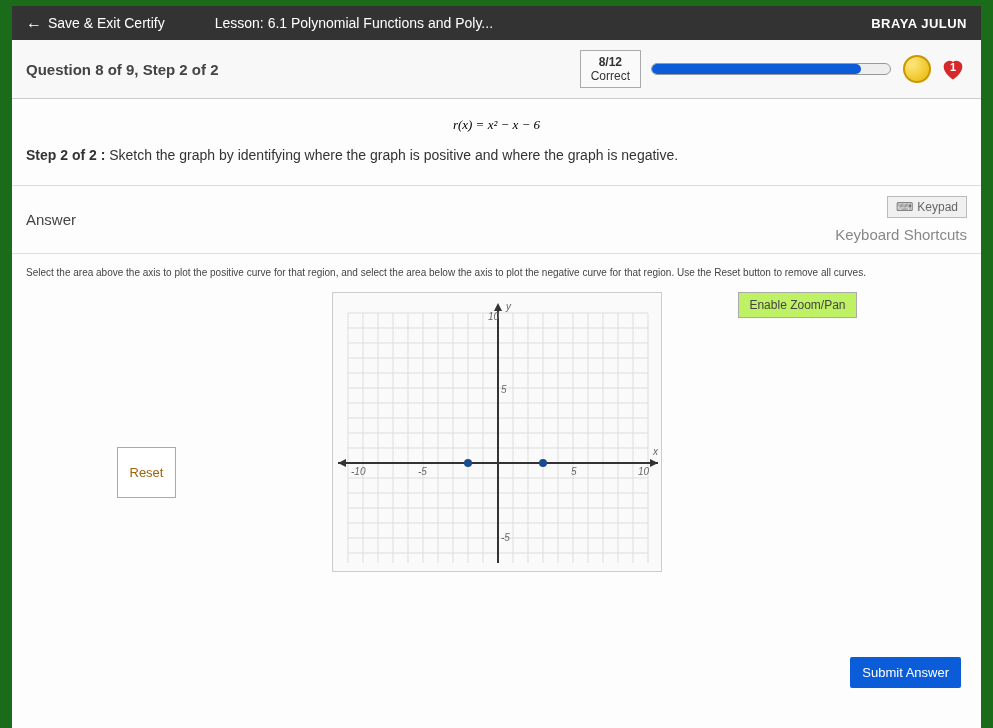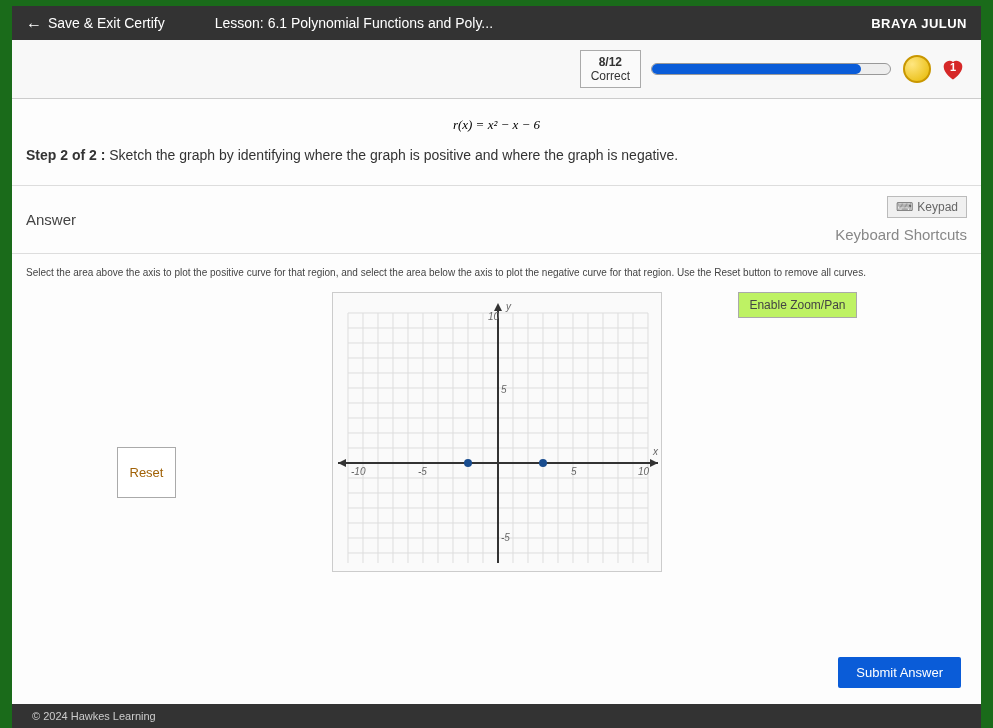--- a/index.html
+++ b/index.html
@@ -30,40 +30,41 @@
 .answer-row .label { font-size: 15px; color: #444; }
 .answer-row .right { margin-left: auto; display: flex; gap: 8px; align-items: flex-end; flex-direction: column; }
 .keypad-btn { border: 1px solid #bbb; background: #f0f0f0; padding: 3px 8px; font-size: 12px; color: #666; display: flex; align-items: center; gap: 4px; cursor: pointer; }
 .kbshort { font-size: 15px; color: #888; }
 .instruct { font-size: 10px; color: #444; margin: 12px 0; line-height: 1.4; }
 .graph-area { position: relative; margin: 0 auto; width: 600px; }
 .zoom-btn { position: absolute; right: -60px; top: 0; border: 1px solid #aaa; background: #bef264; padding: 5px 10px; font-size: 12px; color: #444; cursor: pointer; }
 .reset-btn { position: absolute; left: -80px; top: 155px; border: 1px solid #aaa; background: #fff; padding: 17px 12px; font-size: 13px; color: #a16207; cursor: pointer; }
 .graph-box { border: 1px solid #ccc; background: #fafafa; width: 330px; height: 280px; margin: 0 auto; position: relative; }
 .submit-row { position: absolute; bottom: 40px; right: 20px; }
-.submit-btn { background: #0a5cd8; color: #fff; border: none; padding: 8px 18px; font-size: 13px; cursor: pointer; border-radius: 2px; }
+.submit-btn { background: #0a5cd8; color: #fff; border: none; padding: 8px 12px; font-size: 13px; cursor: pointer; border-radius: 2px; }
 .footer { position: absolute; bottom: 0; left: 0; right: 0; background: #333; color: #ccc; padding: 6px 20px; font-size: 11px; }
 svg.grid text { font-size: 10px; fill: #666; font-family: Arial; font-style: italic; }
 </style>
 </head>
 <body>
 
 <div class="frame">
   <div class="top-green"></div>
 
   <div class="header">
     <div class="save-exit">
       <span class="arrow">←</span>
       <span>Save &amp; Exit Certify</span>
     </div>
     <div class="lesson">Lesson: 6.1 Polynomial Functions and Poly...</div>
     <div class="user">BRAYA JULUN</div>
   </div>
 
   <div class="subheader">
+    <div class="qlabel">Question 8 of 9, Step 2 of 2</div>
     <div class="correct-box">
       <div class="num">8/12</div>
       <div>Correct</div>
     </div>
     <div class="progress">
       <div class="fill"></div>
     </div>
     <div class="coin"></div>
     <div class="heart">
       <svg viewBox="0 0 24 24">
@@ -158,14 +159,13 @@
           <text x="305" y="182">10</text>
         </svg>
       </div>
     </div>
 
     <div class="submit-row">
       <button class="submit-btn">Submit Answer</button>
     </div>
   </div>
 
-  <div class="footer">© 2024 Hawkes Learning</div>
 </div>
 
 </body></html>

